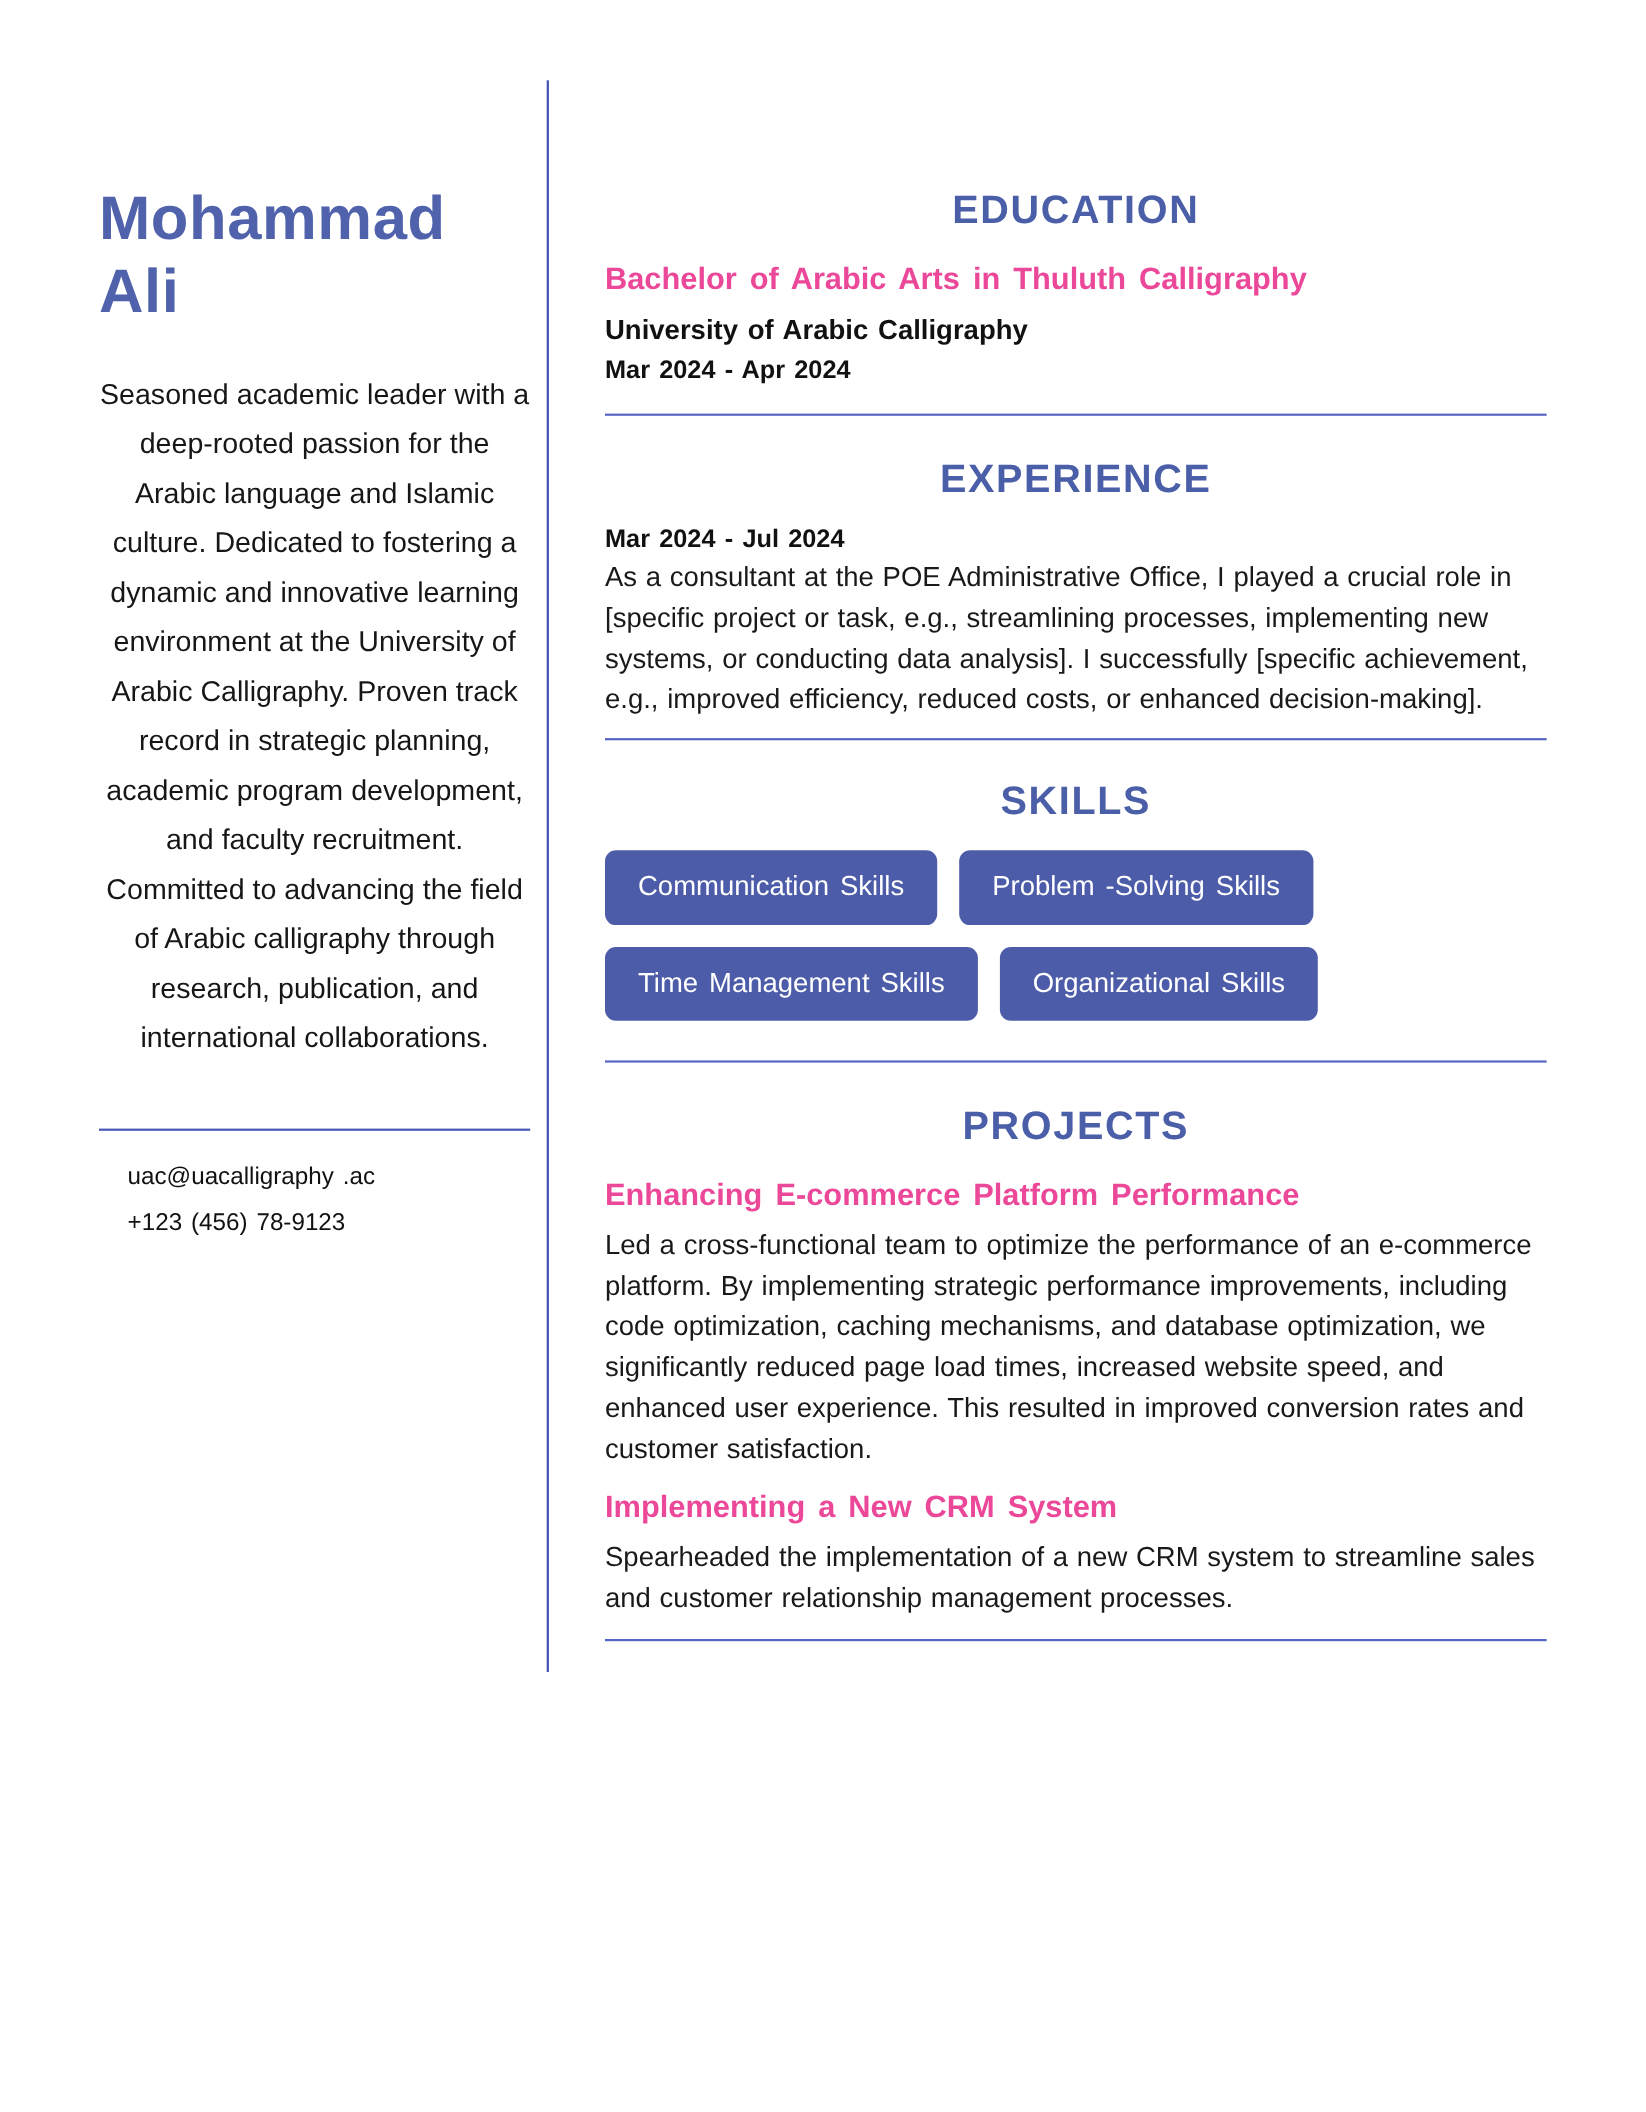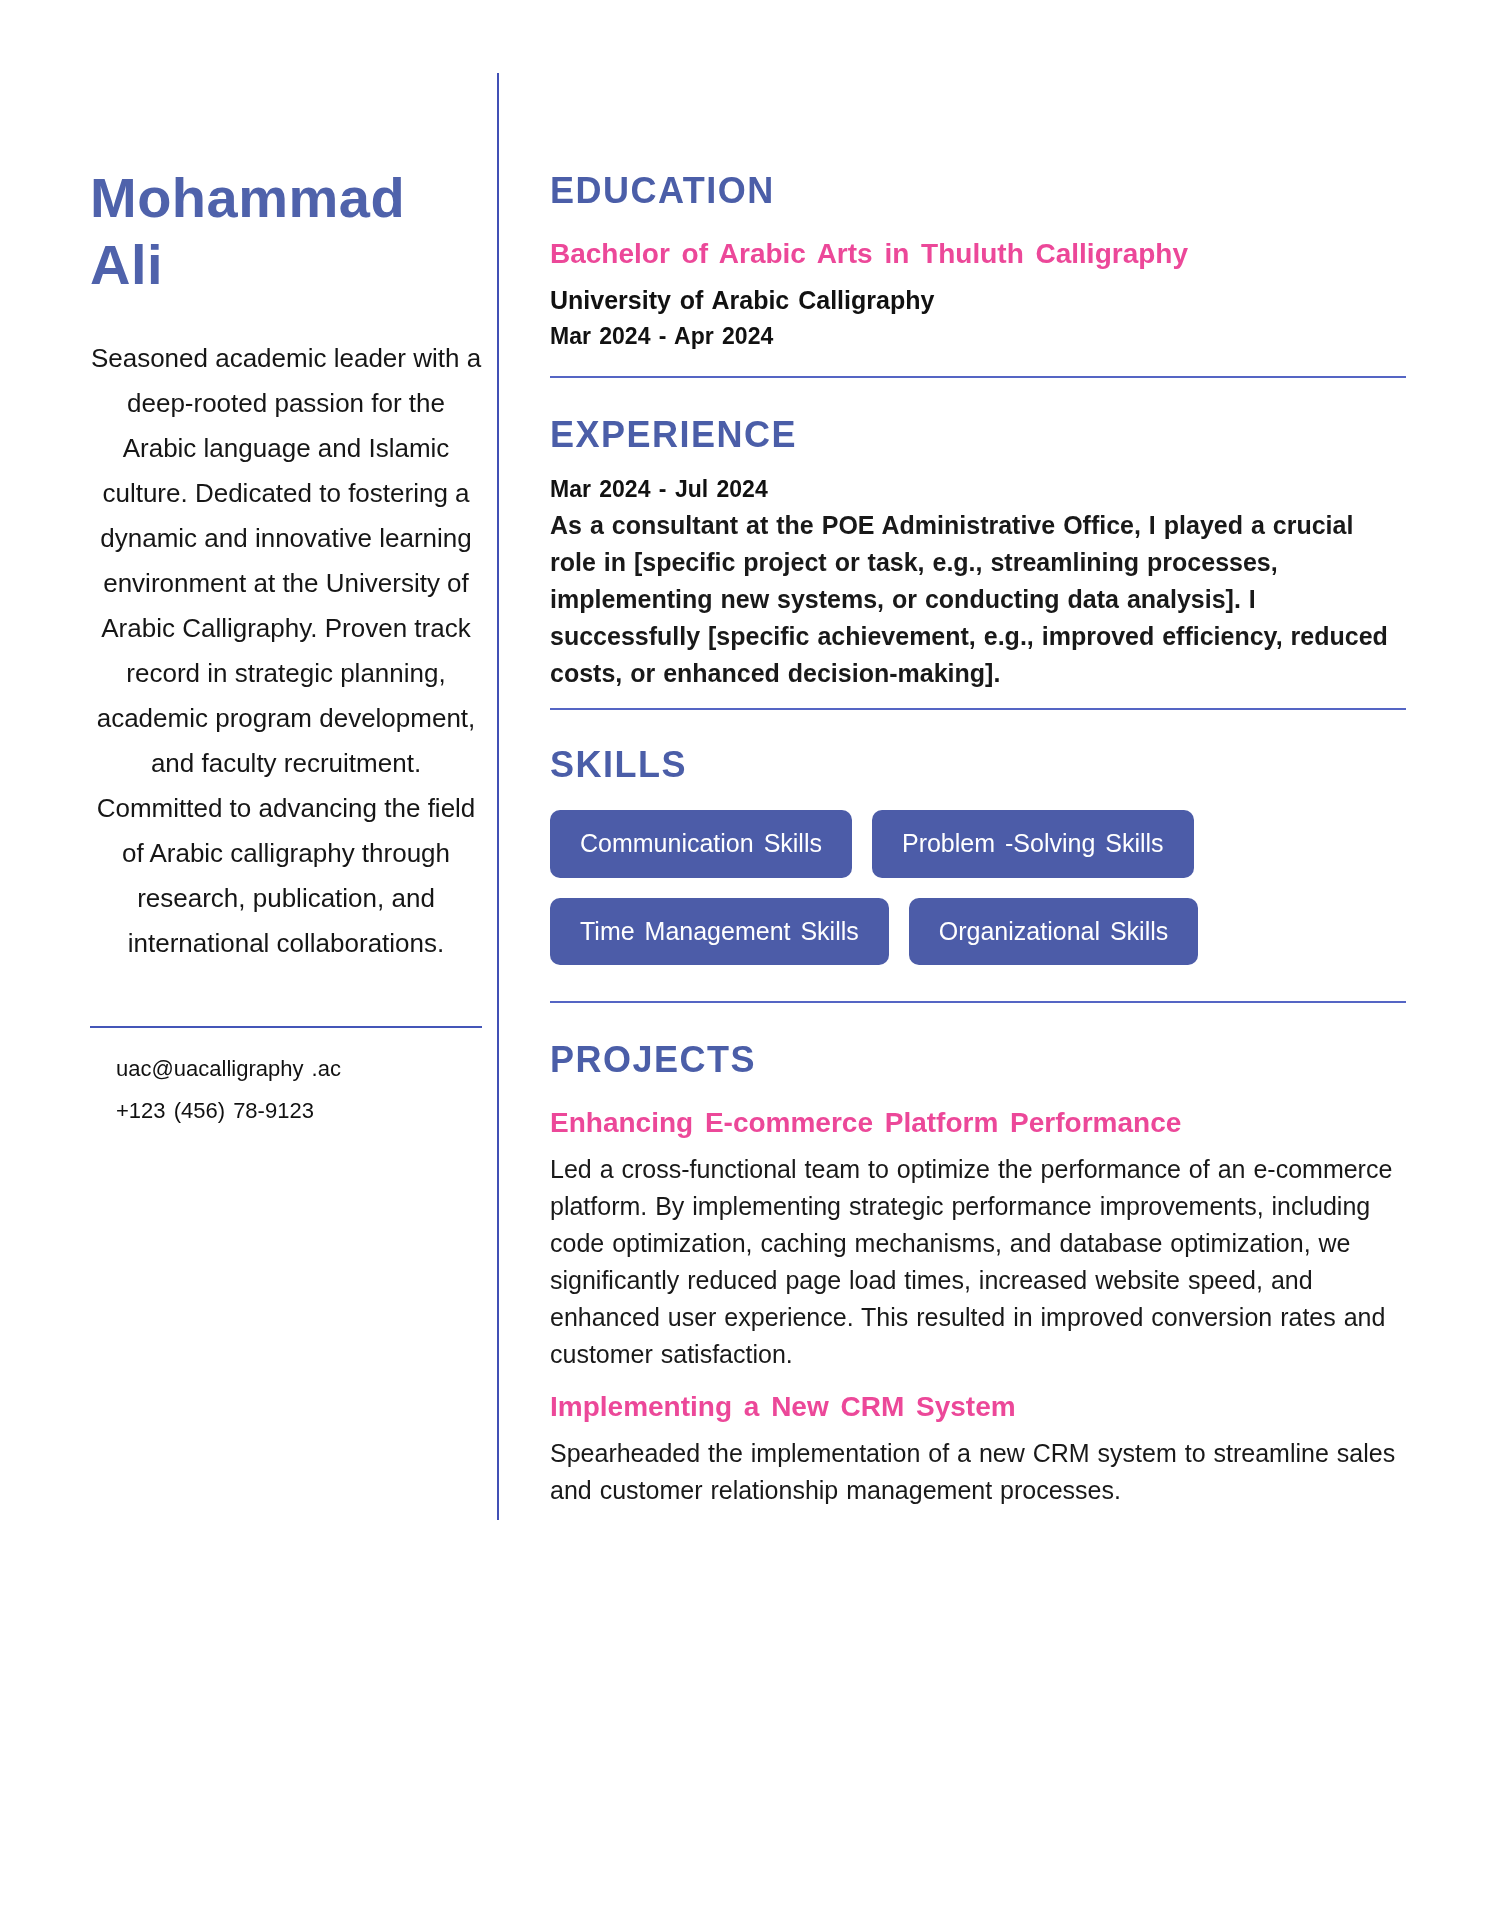--- a/index.html
+++ b/index.html
@@ -32,39 +32,39 @@
 
   
   .vline {
     position:absolute; left:497px; top:73px;
     width:2px; height:1837px; background:#4150b5;
   }
 
   
   .right-col { position:absolute; left:550px; top:0; width:856px; }
   .sec-heading {
-    font-size:36px; font-weight:bold; color:#4b5ea8; letter-spacing:1.5px;
+    font-size:36px; font-weight:bold; color:#4b5ea8; letter-spacing:1.5px;text-align:center;
   }
   .sub-red {
     font-size:28px; font-weight:bold; color:#ec4899; word-spacing:4px;
   }
   .bold-black { font-weight:bold; color:#111111; word-spacing:2px; }
   .body-text { font-size:25px; line-height:37px; color:#191919; word-spacing:1px; }
   .divider { border:none; border-top:2px solid #5565c4; width:100%; margin-left:0; }
 
   .h-education   { margin-top:170px; }
   .edu-degree    { margin-top:26px; }
   .edu-school    { margin-top:16px; font-size:25px; }
   .edu-dates     { margin-top:8px;  font-size:23px; }
   .divider-edu   { margin-top:26px; }
 
   .h-experience  { margin-top:36px; }
   .xp-title      { margin-top:30px; }
   .xp-dates      { margin-top:20px; font-size:23px; }
-  .xp-desc       { margin-top:4px;font-weight:bold; }
+  .xp-desc       { margin-top:4px; }
   .divider-xp    { margin-top:16px; }
 
   .h-skills      { margin-top:34px; }
   .chips-row     { display:flex; gap:20px; }
   .chips-row1    { margin-top:24px;gap:20px; }
   .chips-row2    { margin-top:20px; }
   .chip {
     background:#4c5ca8; color:#ffffff;
     font-size:25px; line-height:1.1;
     padding:20px 30px; border-radius:10px;

